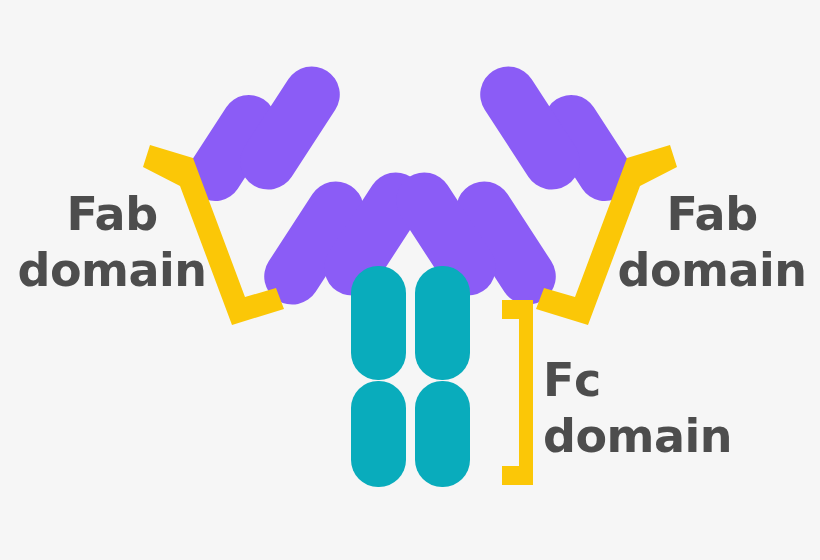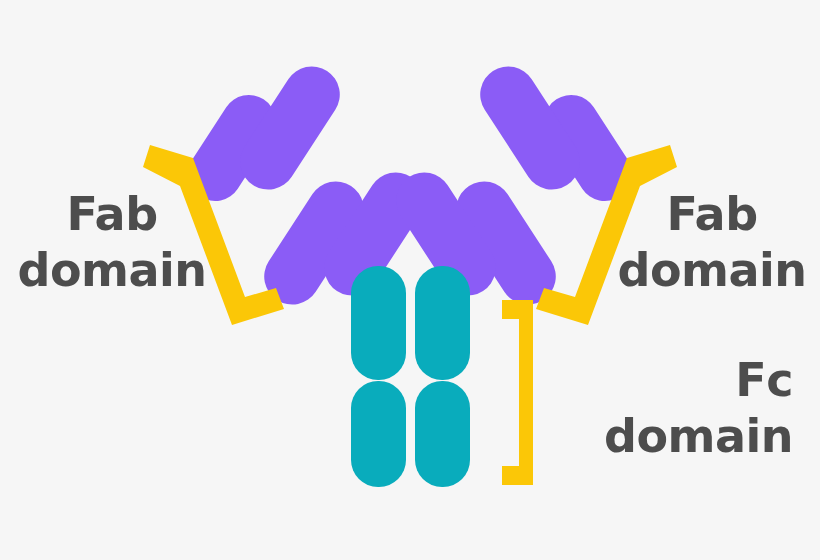--- a/index.html
+++ b/index.html
@@ -47,21 +47,21 @@
   #label-fab-right {
     left: 612px;
     top: 186px;
     width: 200px;
     text-align: center;
   }
   #label-fc {
     left: 543px;
     top: 352px;
     width: 250px;
-    text-align: right;
+    text-align: left;
   }
 </style>
 </head>
 <body style="background: rgb(246, 246, 246);">
 
 <div id="stage" style="background: rgb(246, 246, 246);">
 
   <svg id="diagram" viewBox="0 0 820 560" xmlns="http://www.w3.org/2000/svg" aria-hidden="true">
     <defs>
 

